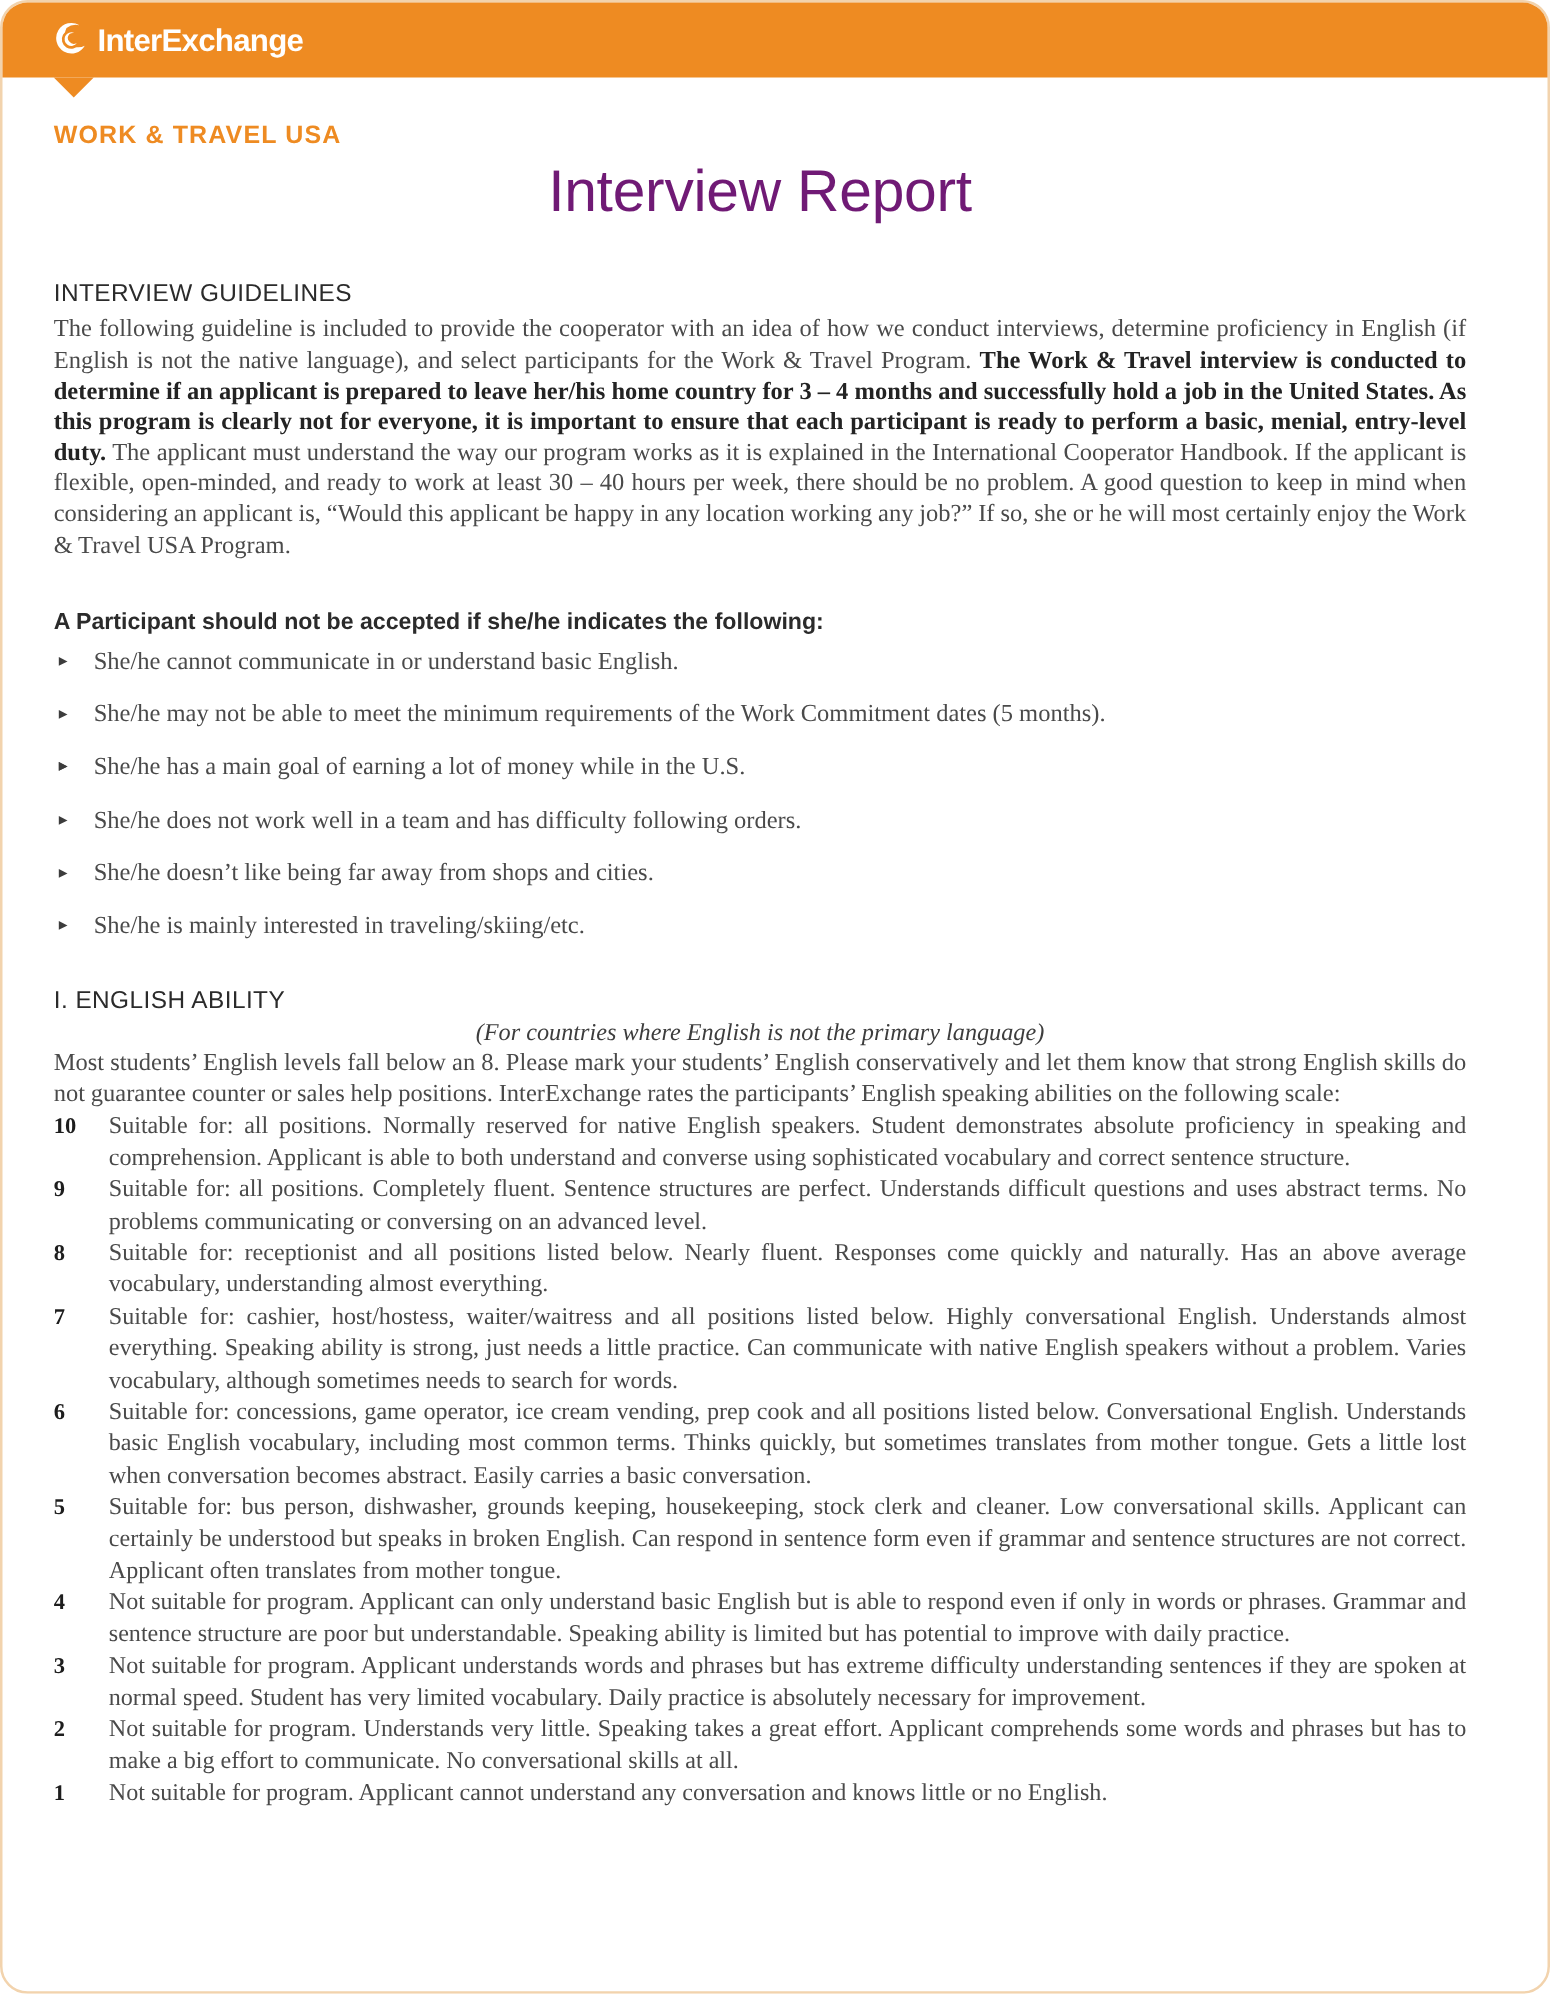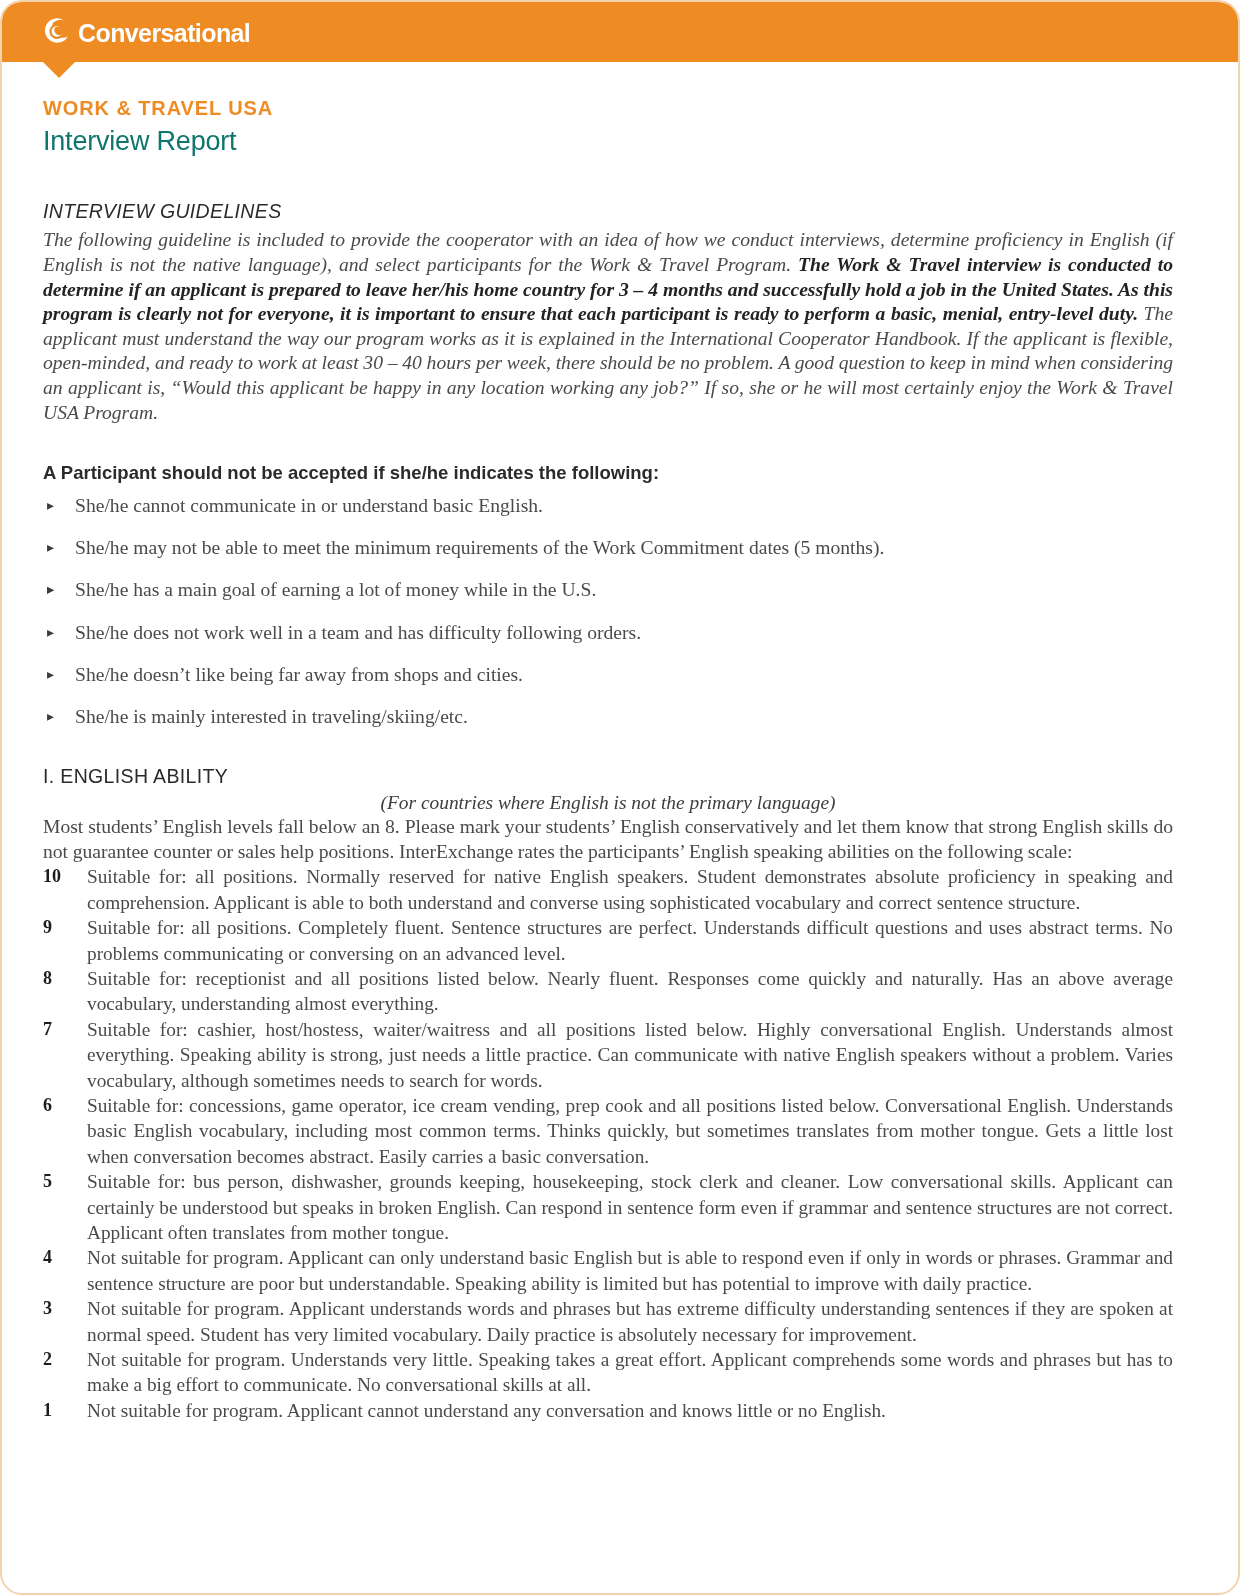--- a/index.html
+++ b/index.html
@@ -79,27 +79,28 @@
   .kicker {
     color: #ee8b22;
     font-family: "Liberation Sans", sans-serif;
     font-size: 20px;
     font-weight: bold;
     letter-spacing: 0.9px;
     line-height: 1.18;
     margin: 0;
   }
   .doc-title {
-    color: #0f766e;
-    font-family: "Liberation Sans", sans-serif;
-    font-size: 27px;
+    color: #701a75;
+    font-family: "Liberation Sans", sans-serif;
+    font-size: 47px;
     font-weight: normal;
     letter-spacing: -0.2px;
     line-height: 1.2;
     margin: 4px 0 0 0;
+    text-align: center;
   }
 
   .section-head {
     color: #2b2b2b;
     font-family: "Liberation Sans", sans-serif;
     font-size: 19.5px;
     font-weight: normal;
     letter-spacing: 0.35px;
     line-height: 1.25;
     margin: 0;
@@ -113,21 +114,21 @@
   .body-text {
     color: #4a4a4a;
     font-size: 19.6px;
     line-height: 24.6px;
     text-align: justify;
     margin: 0;
     word-spacing: -0.3px;
   }
   .body-text b { color: #232323; font-weight: bold; }
 
-  #guidelines-block { margin-top: 42px; font-style: italic; }
+  #guidelines-block { margin-top: 42px; }
   #guidelines-para { margin-top: 5px; }
 
   
   #reject-block { margin-top: 36px; }
   #reject-list {
     list-style: none;
     margin: 12px 0 0 0;
     padding: 0;
   }
   #reject-list li {
@@ -194,21 +195,21 @@
   <div id="header-notch"></div>
 
   <div id="logo">
     <span id="logo-mark">
       <svg width="28" height="28" viewBox="0 0 28 28" aria-hidden="true">
         <path d="M20.6 3.2a12.2 12.2 0 1 0 4.2 16.3A10.6 10.6 0 0 1 10.2 5.4 12.4 12.4 0 0 1 20.6 3.2z" fill="#ffffff"></path>
         <path d="M17.4 7.6a7.6 7.6 0 1 0 3.0 11.0A6.6 6.6 0 0 1 11.9 8.6a7.7 7.7 0 0 1 5.5-1.0z" fill="#ee8b22"></path>
         <path d="M16.3 9.4a5.4 5.4 0 1 0 2.2 7.9 4.7 4.7 0 0 1-5.9-7.2 5.5 5.5 0 0 1 3.7-0.7z" fill="#ffffff"></path>
       </svg>
     </span>
-    <span id="logo-word">Conversational</span>
+    <span id="logo-word">InterExchange</span>
   </div>
 
   <div id="content">
 
     <p class="kicker">WORK &amp; TRAVEL USA</p>
     <h1 class="doc-title">Interview Report</h1>
 
     <div id="guidelines-block">
       <h2 class="section-head">INTERVIEW GUIDELINES</h2>
       <p id="guidelines-para" class="body-text"><span>The following guideline is included to provide the cooperator with an idea of how we conduct interviews, determine proficiency in English (if English is not the native language), and select participants for the Work &amp; Travel Program. </span><b>The Work &amp; Travel interview is conducted to determine if an applicant is prepared to leave her/his home country for 3 – 4 months and successfully hold a job in the United States. As this program is clearly not for everyone, it is important to ensure that each participant is ready to perform a basic, menial, entry-level duty.</b><span> The applicant must understand the way our program works as it is explained in the International Cooperator Handbook. If the applicant is flexible, open-minded, and ready to work at least 30 – 40 hours per week, there should be no problem. A good question to keep in mind when considering an applicant is, “Would this applicant be happy in any location working any job?” If so, she or he will most certainly enjoy the Work &amp; Travel USA Program.</span></p>

